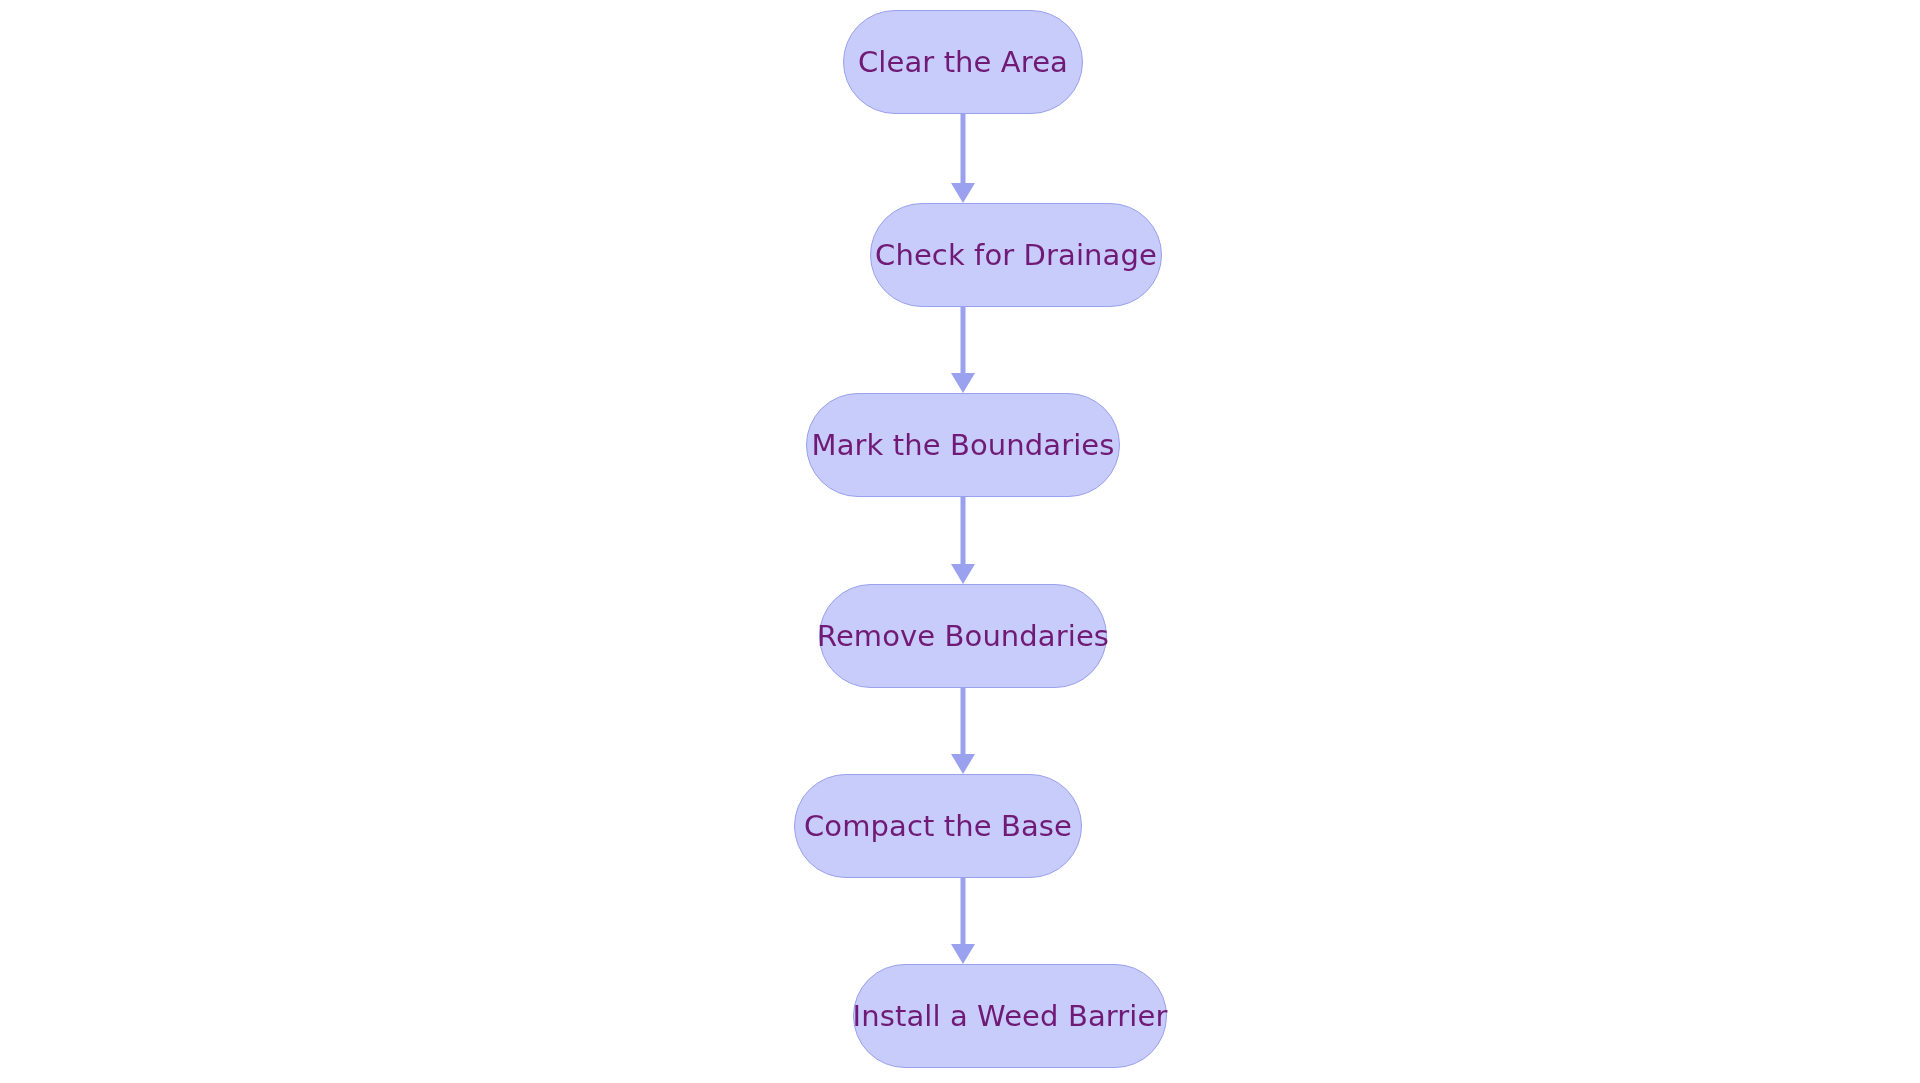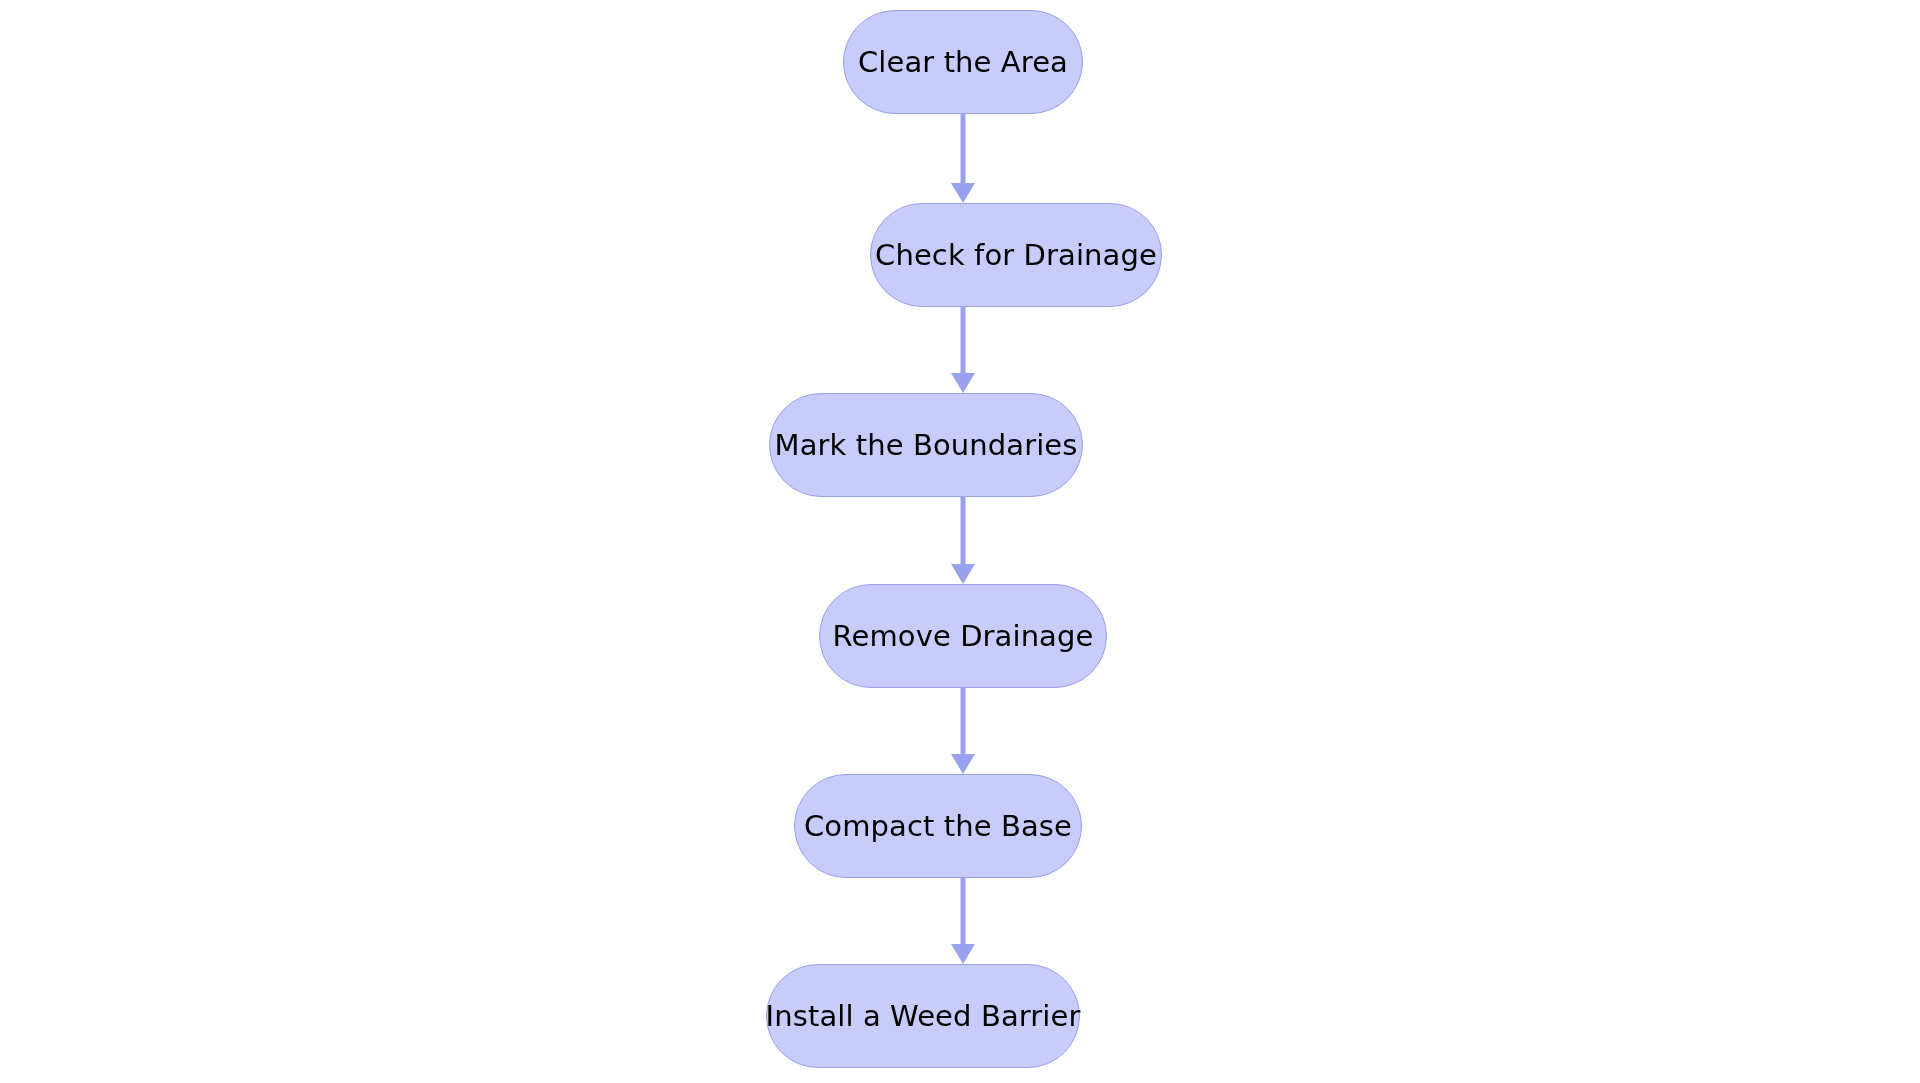--- a/index.html
+++ b/index.html
@@ -39,21 +39,21 @@
     background: #c7ccfb;
     border: 1px solid #9aa1ee;
     border-radius: 999px;
     height: 104px;
     transform: translateX(-50%);
   }
 
   .flow-node-label {
     font-size: 29px;
     line-height: 1;
-    color: #000000;
+    color: #701a75;
     letter-spacing: 0.1px;
     white-space: nowrap;
     font-weight: 400;
   }
 
   
   .flow-connector {
     position: absolute;
     transform: translateX(-50%);
     width: 24px;
@@ -105,27 +105,27 @@
       <div class="flow-connector-line" style="height: 66px;"></div>
       <div class="flow-connector-head" style="top: 66px;"></div>
     </div>
 
     <div class="flow-node" style="left: 963px; top: 10px; width: 240px;">
       <span class="flow-node-label">Clear the Area</span>
     </div>
     <div class="flow-node" style="left: 1016px; top: 203px; width: 292px;">
       <span class="flow-node-label">Check for Drainage</span>
     </div>
-    <div class="flow-node" style="left: 926px; top: 393px; width: 314px;">
+    <div class="flow-node" style="left: 963px; top: 393px; width: 314px;">
       <span class="flow-node-label">Mark the Boundaries</span>
     </div>
     <div class="flow-node" style="left: 963px; top: 584px; width: 288px;">
-      <span class="flow-node-label">Remove Drainage</span>
+      <span class="flow-node-label">Remove Boundaries</span>
     </div>
     <div class="flow-node" style="left: 938px; top: 774px; width: 288px;">
       <span class="flow-node-label">Compact the Base</span>
     </div>
-    <div class="flow-node" style="left: 923px; top: 964px; width: 314px;">
+    <div class="flow-node" style="left: 1010px; top: 964px; width: 314px;">
       <span class="flow-node-label">Install a Weed Barrier</span>
     </div>
 
   </div>
 </div>
 
 </body></html>

